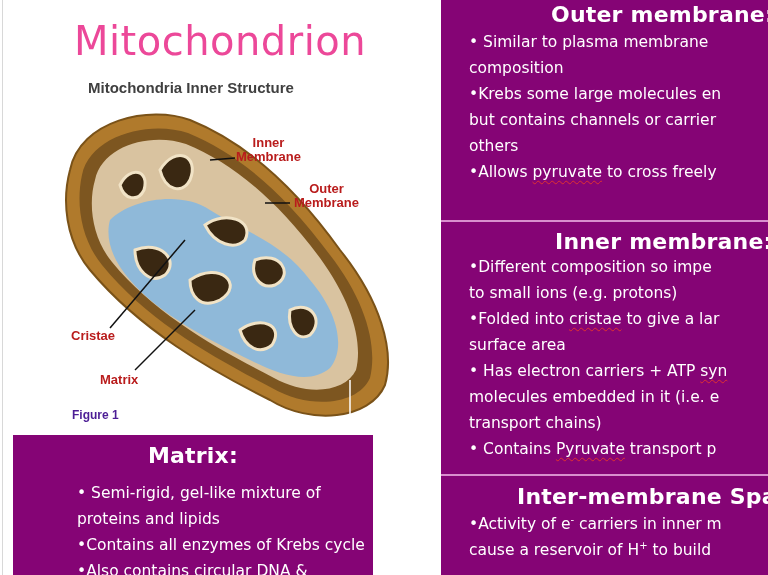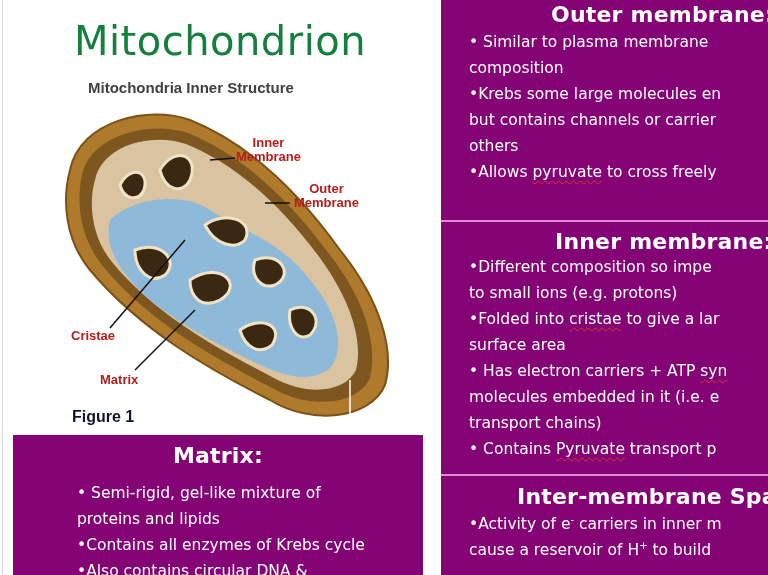--- a/index.html
+++ b/index.html
@@ -1,26 +1,26 @@
 <!DOCTYPE html>
 <html><head>
 <meta charset="utf-8">
 <style>
   html,body{margin:0;padding:0;}
   body{width:768px;height:575px;overflow:hidden;background:#ffffff;position:relative;font-family:"Liberation Sans",sans-serif;}
   .slide-edge{position:absolute;left:2px;top:0;width:1px;height:575px;background:#d8d8d8;}
-  .title{position:absolute;left:0;width:440px;top:18px;text-align:center;font-family:"DejaVu Sans",sans-serif;font-size:40px;color:#15803d;letter-spacing:0.5px;}
+  .title{position:absolute;left:0;width:440px;top:18px;text-align:center;font-family:"DejaVu Sans",sans-serif;font-size:40px;color:#ec4899;letter-spacing:0.5px;}
   .fig-caption{position:absolute;left:88px;top:79px;font-family:"Liberation Sans",sans-serif;font-weight:bold;font-size:15px;color:#404040;}
   .figure{position:absolute;left:40px;top:100px;width:360px;height:330px;}
   .lbl{position:absolute;font-family:"Liberation Sans",sans-serif;font-weight:bold;font-size:13px;color:#b91c1c;line-height:14px;text-align:center;}
-  .fig-num{position:absolute;left:72px;top:408px;font-weight:bold;font-size:16px;color:#0f172a;}
+  .fig-num{position:absolute;left:72px;top:408px;font-weight:bold;font-size:12px;color:#4c1d95;}
   .box{position:absolute;background:#850475;color:#fff;font-family:"DejaVu Sans",sans-serif;overflow:hidden;}
   .box h2{margin:0;font-weight:bold;text-align:center;font-size:22px;letter-spacing:0.2px;}
   .box p{margin:0;font-size:15.5px;line-height:26px;white-space:nowrap;}
-  .matrix{left:13px;top:435px;width:410px;height:140px;}
+  .matrix{left:13px;top:435px;width:360px;height:140px;}
   .matrix h2{margin-top:8px;}
   .matrix .body{padding-left:64px;margin-top:12px;}
   .right{left:441px;top:0;width:327px;height:575px;}
   .divider{position:absolute;left:441px;width:327px;height:2px;background:#d98fce;}
   .sec{position:absolute;left:0;width:327px;}
   .sec h2{padding-left:60px;text-align:left;white-space:nowrap;}
   .sec .body{padding-left:28px;}
   .sp{text-decoration:underline wavy #e03030;text-decoration-thickness:1px;text-underline-offset:3px;}
   sup{font-size:10px;line-height:0;}
 </style>

